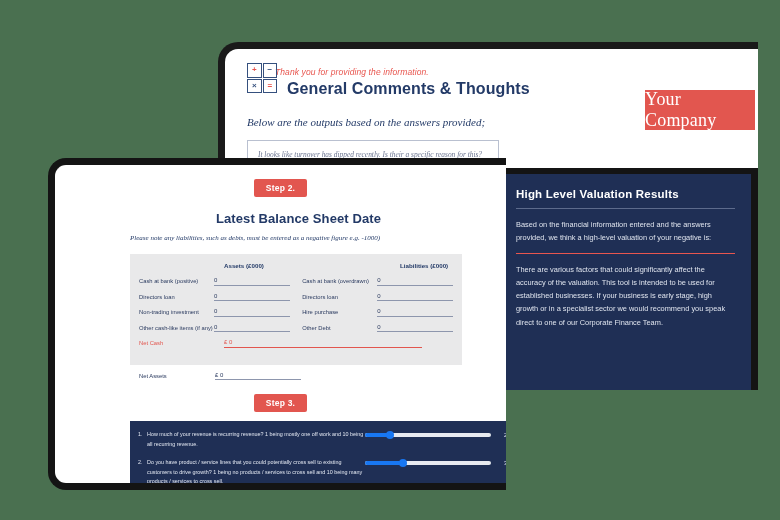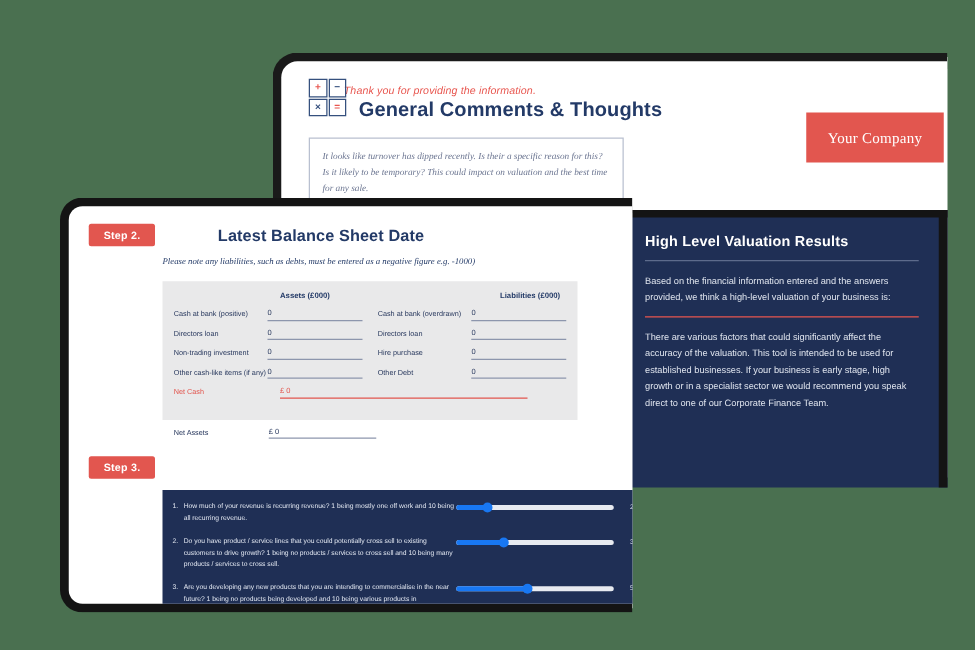--- a/index.html
+++ b/index.html
@@ -57,21 +57,21 @@
     padding:8px 10px;box-sizing:border-box;
     color:#6a7490;font-size:7.4px;line-height:1.75;
     font-family:"Liberation Serif", serif;font-style:italic;
   }
 
   
   #company-logo{
     position:absolute;left:645px;top:90px;width:110px;height:40px;
     background:#e2564f;color:#ffffff;
     display:flex;align-items:center;justify-content:center;
-    font-family:"Liberation Serif", serif;font-size:12px;
+    font-family:"Liberation Serif", serif;font-size:18px;
     letter-spacing:.2px;
   }
 
   
   #valuation-card{
     position:absolute;left:500px;top:168px;width:258px;height:222px;
     background:#1f2f55;
     border-right:7px solid #141414;
     border-top:6px solid #141414;
     box-sizing:border-box;
@@ -94,21 +94,21 @@
     background:#ffffff;
     border-left:7px solid #141414;
     border-top:7px solid #141414;
     border-bottom:7px solid #141414;
     border-top-left-radius:18px;
     border-bottom-left-radius:18px;
     box-sizing:border-box;overflow:hidden;
   }
   #form-card .finner{padding:14px 16px 0 16px;}
 
-  .step-row{display:flex;align-items:center;gap:14px;}
+  .step-row{display:flex;align-items:center;gap:14px;flex-direction:column;}
   .step-badge{
     background:#e2564f;color:#ffffff;font-size:8.5px;font-weight:bold;
     padding:4px 12px;letter-spacing:.2px;border-radius:2px;
   }
   .step-title{color:#233a67;font-size:13px;font-weight:bold;letter-spacing:.1px;margin-left:36px;}
 
   .note-italic{
     margin:7px 0 0 59px;color:#233a67;font-size:7px;line-height:1.6;
     font-family:"Liberation Serif", serif;font-style:italic;
   }
@@ -167,33 +167,34 @@
   <div id="comments-card">
     <div class="inner">
       <div class="calc-icon">
         <span>+</span>
         <span>−</span>
         <span>×</span>
         <span>=</span>
       </div>
       <div class="thankyou">Thank you for providing the information.</div>
       <div class="main-heading">General Comments &amp; Thoughts</div>
+      <div class="sub-italic">Below are the outputs based on the answers provided;</div>
       <div class="comment-box">It looks like turnover has dipped recently. Is their a specific reason for this? Is it likely to be temporary? This could impact on valuation and the best time for any sale.</div>
     </div>
   </div>
 
   <div id="company-logo">
     <span>Your Company</span>
   </div>
 
   <div id="valuation-card">
     <div class="vinner">
       <div class="val-title">High Level Valuation Results</div>
       <div class="val-rule"></div>
-      <div class="val-intro">Based on the financial information entered and the answers provided, we think a high-level valuation of your business is:</div>
+      <div class="val-intro">Based on the financial information entered and the answers provided, we think a high-level valuation of your negative is:</div>
       <div class="val-rule2"></div>
       <div class="val-body">There are various factors that could significantly affect the accuracy of the valuation. This tool is intended to be used for established businesses. If your business is early stage, high growth or in a specialist sector we would recommend you speak direct to one of our Corporate Finance Team.</div>
 
     </div>
   </div>
 
   <div id="form-card">
     <div class="finner">
 
       <div class="step-row">

